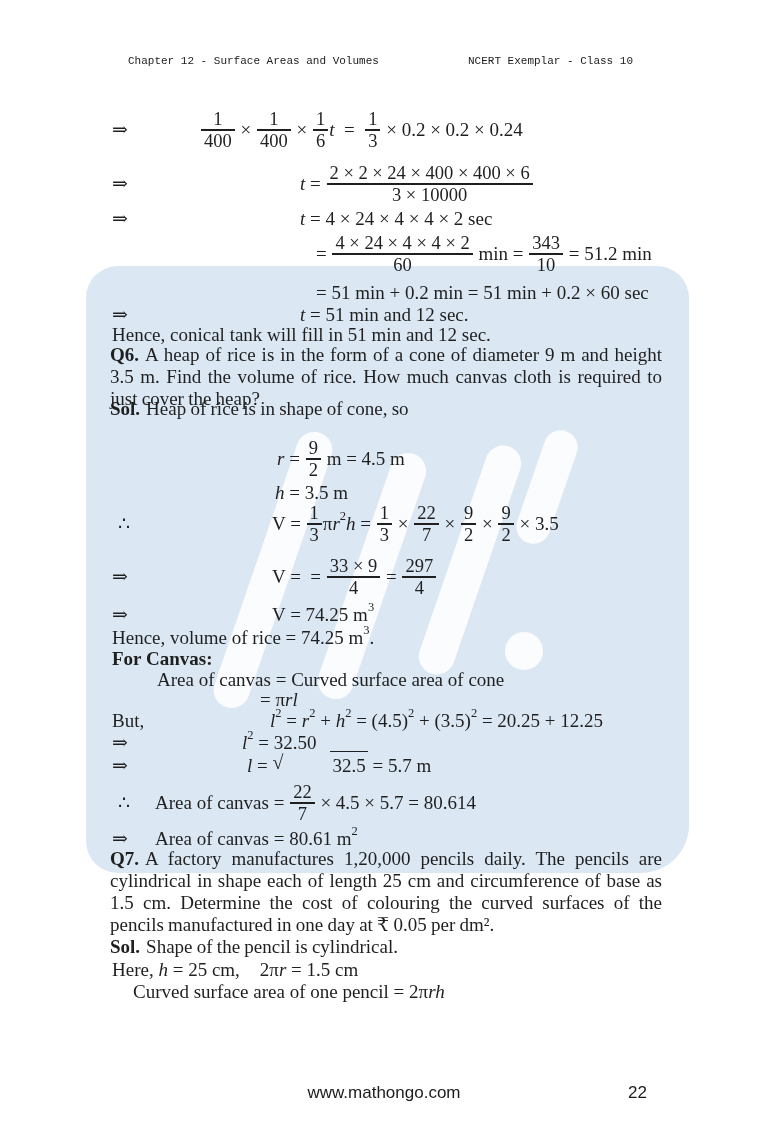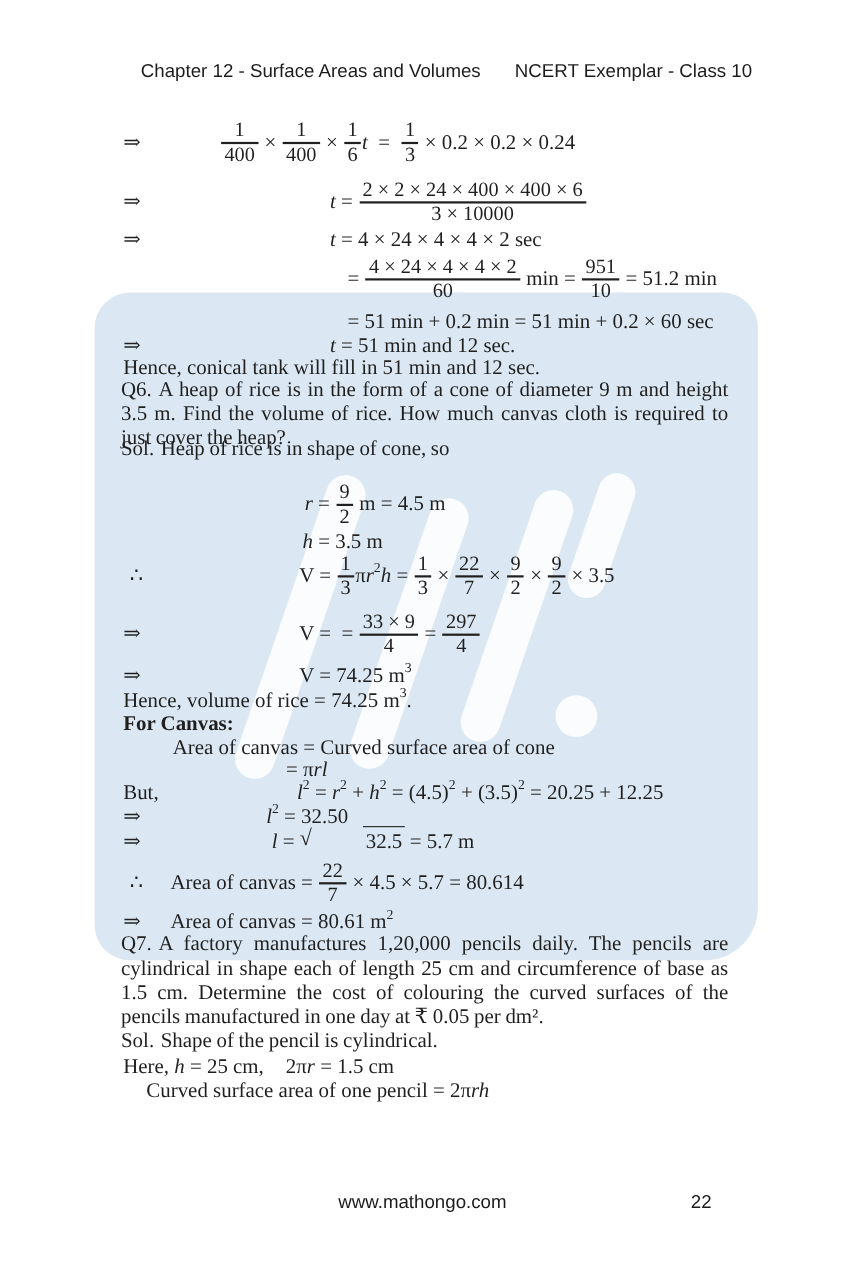--- a/index.html
+++ b/index.html
@@ -1,20 +1,20 @@
 <!DOCTYPE html>
 <html><head>
 <meta charset="utf-8">
 <style>
   html,body{margin:0;padding:0;background:#ffffff;}
   #page{position:relative;width:768px;height:1146px;background:#ffffff;overflow:hidden;
         font-family:"Liberation Serif","DejaVu Serif",serif;color:#1f1f1f;}
   
-  .hdr{position:absolute;font-family:Liberation Sans, sans-serif;
-       font-size:17px;color:#1b1b1b;white-space:nowrap;}
+  .hdr{position:absolute;font-family:Liberation Mono, monospace;
+       font-size:11px;color:#1b1b1b;white-space:nowrap;}
   .ftr{position:absolute;font-family:"Liberation Sans","DejaVu Sans",sans-serif;
        font-size:17px;color:#1b1b1b;white-space:nowrap;}
   
   #panel{position:absolute;left:86px;top:266px;width:603px;height:607px;
          background:#dbe8f4;border-radius:32px 32px 48px 32px;}
   
   .wm{position:absolute;background:rgba(255,255,255,0.85);border-radius:24px;
       transform:rotate(19deg);}
   .wm-dot{position:absolute;background:rgba(255,255,255,0.85);border-radius:50%;}
   
@@ -31,21 +31,21 @@
         font-size:18.5px;line-height:1.12;margin:0 1px;}
   .frac .fb{align-self:stretch;height:1.4px;background:currentColor;}
   .frac .fn,.frac .fd{padding:0 3px;white-space:pre;}
   .sqrt{display:inline-flex;align-items:flex-start;}
   .sqrt .rs{font-size:20px;}
   .sqrt .rr{border-top:1.5px solid currentColor;padding:4px 2px;white-space:pre;margin-left:47px;}
   
   .para{position:absolute;left:110px;width:552px;margin:0;font-size:19px;
         line-height:22px;text-align:justify;word-spacing:-0.5px;}
   .para.nojust{text-align:left;}
-  .plead{font-weight:normal;margin-right:6px;}
+  .plead{font-weight:bold;margin-right:6px;}
 </style>
 </head>
 <body>
 
 <div id="page">
 
   <div class="hdr" style="left:128px;top:55px;">Chapter 12 - Surface Areas and Volumes</div>
   <div class="hdr" style="left:468px;top:55px;">NCERT Exemplar - Class 10</div>
 
   <div id="panel"></div>
@@ -85,21 +85,21 @@
     <span class="ebody" style="margin-left:300px;">
         <span class="it">t</span>
         <span> = 4 × 24 × 4 × 4 × 2 sec</span>
       </span>
   </div>
   <div class="eq" style="top:228px;height:52px;">
     <span class="ebody" style="margin-left:316px;">
         <span>= </span>
         <span class="frac"><span class="fn">4 × 24 × 4 × 4 × 2</span><span class="fb"></span><span class="fd">60</span></span>
         <span> min = </span>
-        <span class="frac"><span class="fn">951</span><span class="fb"></span><span class="fd">10</span></span>
+        <span class="frac"><span class="fn">343</span><span class="fb"></span><span class="fd">10</span></span>
         <span> = 51.2 min</span>
       </span>
   </div>
   <div class="eq" style="top:281px;height:24px;">
     <span class="ebody" style="margin-left:316px;">
         <span>= 51 min + 0.2 min = 51 min + 0.2 × 60 sec</span>
       </span>
   </div>
   <div class="eq" style="top:303px;height:24px;">
     <span class="lead" style="left:112px;">⇒</span>

